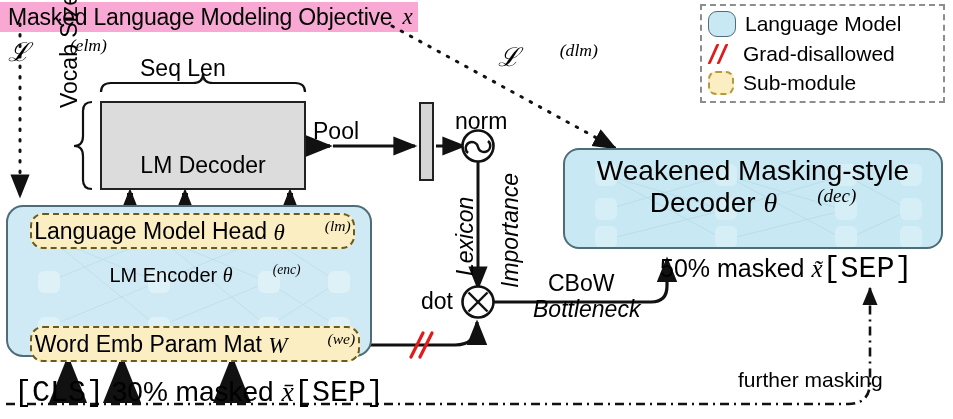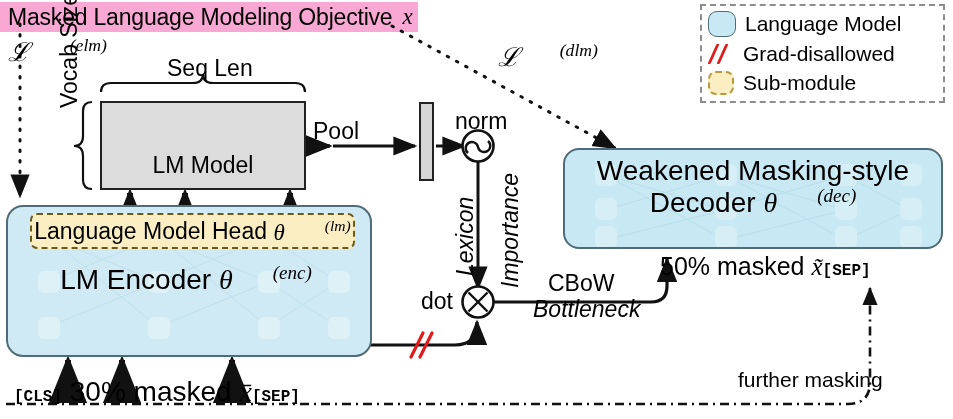--- a/index.html
+++ b/index.html
@@ -28,51 +28,51 @@
              transform:skewX(-24deg);border-radius:1px;}
 
   
   #encoder{left:6px;top:205px;width:366px;height:152px;background:#cfeaf5;
            border:2.5px solid #4f6d78;border-radius:17px;box-sizing:border-box;}
   #decoder{left:563px;top:148px;width:380px;height:101px;background:#c8e8f4;
            border:2.5px solid #4f6d78;border-radius:16px;box-sizing:border-box;}
   .netbg{position:absolute;left:0;top:0;width:100%;height:100%;overflow:hidden;border-radius:15px;}
 
   .submod{position:absolute;background:#fbeec2;border:2.5px dashed #6a5a1c;
-          border-radius:7px;box-sizing:border-box;display:flex;align-items:center;
+          border-radius:13px;box-sizing:border-box;display:flex;align-items:center;
           justify-content:center;font-size:23px;white-space:nowrap;}
   #lm-head{left:30px;top:213px;width:325px;height:36px;}
   #word-emb{left:30px;top:326px;width:330px;height:36px;}
 
-  #enc-label{left:3px;top:262px;width:366px;text-align:center;font-size:28px;}
+  #enc-label{left:22px;top:262px;width:366px;text-align:center;font-size:20px;}
   #dec-label{left:563px;top:157px;width:380px;text-align:center;font-size:28px;line-height:1.02;}
 
   
   #logits{left:100px;top:101px;width:206px;height:89px;background:#dcdcdc;
           border:2.2px solid #222;box-sizing:border-box;}
   #logits-label{left:100px;top:152px;width:206px;text-align:center;font-size:23px;}
   #pooled-bar{left:419px;top:102px;width:15px;height:79px;background:#d6d6d6;border:2px solid #222;box-sizing:border-box;}
 
   
   .lbl{font-size:23px;white-space:nowrap;}
-  #seq-len{left:167px;top:55px;}
+  #seq-len{left:140px;top:55px;}
   #vocab-size{left:56px;top:108px;transform:rotate(-90deg);transform-origin:left top;}
   #pool-lbl{left:313px;top:118px;}
   #norm-lbl{left:455px;top:108px;}
   #dot-lbl{left:421px;top:288px;}
   #lexicon-lbl{left:452px;top:276px;transform:rotate(-90deg);transform-origin:left top;font-style:italic;}
   #importance-lbl{left:497px;top:288px;transform:rotate(-90deg);transform-origin:left top;font-style:italic;}
   #cbow-lbl{left:548px;top:270px;}
   #bottleneck-lbl{left:533px;top:296px;font-style:italic;}
   #loss-elm{left:8px;top:33px;font-size:26px;}
   #loss-dlm{left:498px;top:38px;font-size:26px;}
   #masked50{left:660px;top:252px;font-size:25px;}
   #further{left:738px;top:368px;font-size:21px;}
   #bottom-seq{left:14px;top:376px;font-size:28px;}
-  .mono{font-family:"Liberation Mono","DejaVu Sans Mono",monospace;font-size:16px;font-weight:bold;}
+  .mono{font-family:"Liberation Mono","DejaVu Sans Mono",monospace;font-size:30px;}
 
   sup.par{font-family:"Liberation Serif","DejaVu Serif",serif;font-style:italic;font-size:.68em;padding-left:40px;}
 </style>
 </head>
 <body>
 
 <div id="root">
 
   <div class="abs" id="title-bar">
     <span class="ttl">Masked Language Modeling Objective</span>
@@ -153,21 +153,21 @@
   <div class="abs mathit" id="loss-elm">
     <span>ℒ</span><sup class="par">(elm)</sup>
   </div>
   <div class="abs mathit" id="loss-dlm">
     <span>ℒ</span><sup class="par">(dlm)</sup>
   </div>
 
   <div class="abs lbl" id="seq-len">Seq Len</div>
   <div class="abs lbl" id="vocab-size">Vocab Size</div>
   <div class="abs" id="logits"></div>
-  <div class="abs" id="logits-label">LM Model</div>
+  <div class="abs" id="logits-label">LM Decoder</div>
   <div class="abs lbl" id="pool-lbl">Pool</div>
   <div class="abs" id="pooled-bar"></div>
 
   <div class="abs" id="encoder">
     <div class="netbg">
       <svg width="366" height="152" viewBox="0 0 366 152">
         <g stroke="#bfe0ea" stroke-width="1" fill="none">
           <path d="M40,30 L150,75 L40,120 M40,30 L150,120 M150,30 L260,75 L150,120 M150,30 L260,120 M260,30 L330,75 L260,120 M40,75 L150,30 M150,75 L260,30 M260,75 L330,120"></path>
         </g>
         <g fill="#ddf1f7">
@@ -192,20 +192,25 @@
     <span>Language Model Head</span>
     <span>&nbsp;</span>
     <span class="mathit"><span>θ</span><sup class="par">(lm)</sup></span>
   </div>
 
   <div class="abs" id="enc-label">
     <span>LM Encoder</span>
     <span class="mathit"><span>θ</span><sup class="par">(enc)</sup></span>
   </div>
 
+  <div class="abs submod" id="word-emb">
+    <span>Word Emb Param Mat</span>
+    <span>&nbsp;</span>
+    <span class="mathit"><span>W</span><sup class="par">(we)</sup></span>
+  </div>
 
   <div class="abs" id="decoder">
     <div class="netbg">
       <svg width="380" height="101" viewBox="0 0 380 101">
         <g stroke="#b9dee9" stroke-width="1" fill="none">
           <path d="M40,25 L160,60 L40,90 M40,25 L160,90 M160,25 L280,60 L160,90 M160,25 L280,90 M280,25 L345,60 L280,90 M40,60 L160,25 M160,60 L280,25"></path>
         </g>
         <g fill="#d6eff6">
           <rect x="30" y="14" width="22" height="22" rx="6"></rect>
             <rect x="150" y="14" width="22" height="22" rx="6"></rect>

